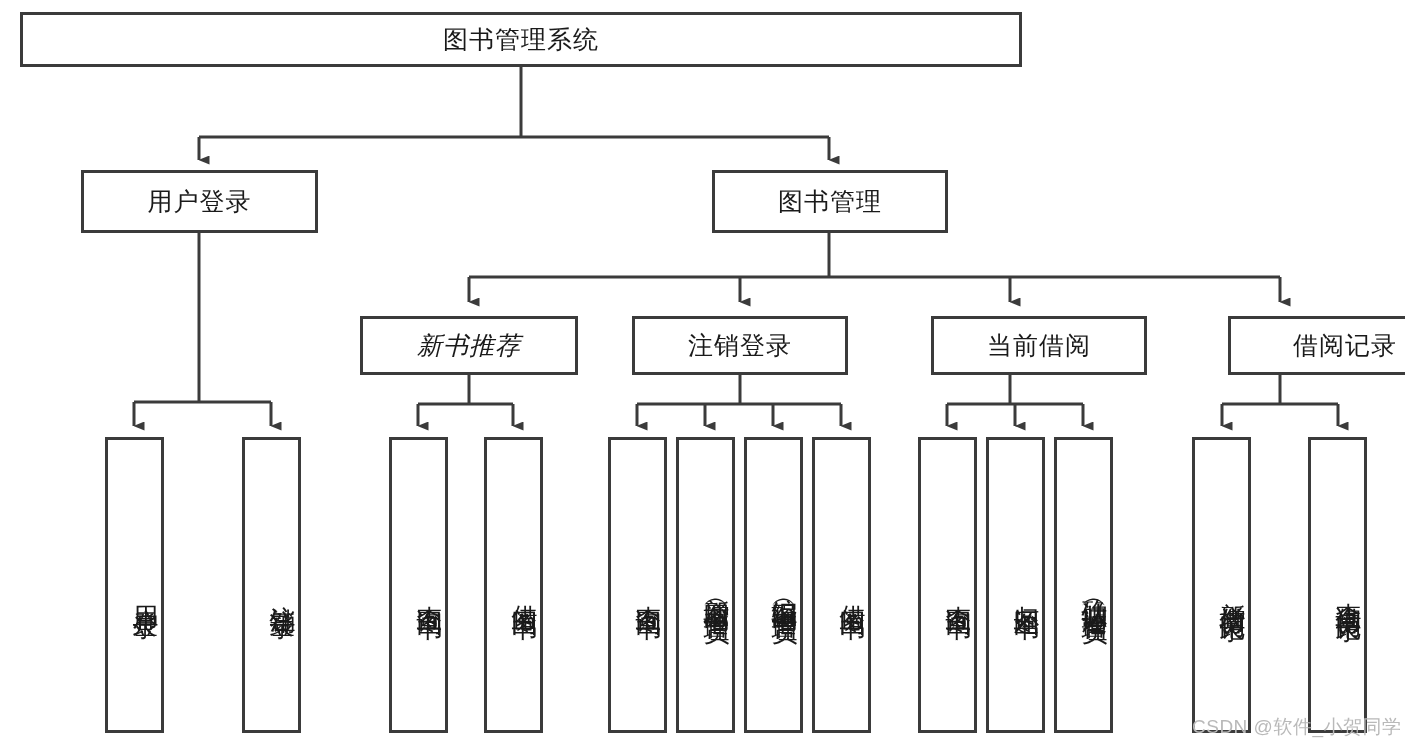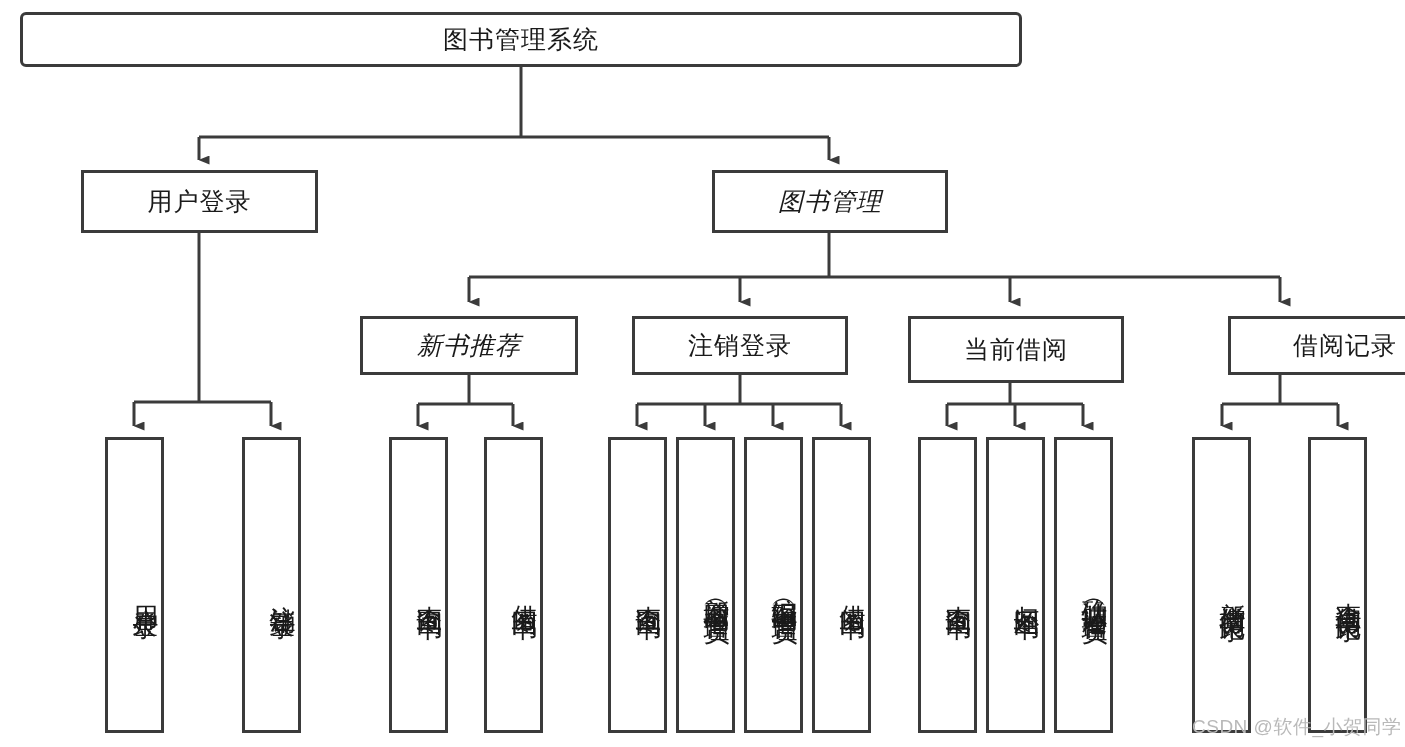--- a/index.html
+++ b/index.html
@@ -110,41 +110,41 @@
       <path d="M 1015,404 L 1015,426" marker-end="url(#arrowhead)"></path>
       <path d="M 1083,404 L 1083,426" marker-end="url(#arrowhead)"></path>
 
       <path d="M 1280,375 L 1280,404"></path>
       <path d="M 1222,404 L 1338,404"></path>
       <path d="M 1222,404 L 1222,426" marker-end="url(#arrowhead)"></path>
       <path d="M 1338,404 L 1338,426" marker-end="url(#arrowhead)"></path>
     </g>
   </svg>
 
-  <div class="node node-h node-root" style="left:20px; top:12px; width:1002px; height:55px;border-radius:6px;">
+  <div class="node node-h node-root" style="left:20px; top:12px; width:1002px; height:55px;">
     <span>图书管理系统</span>
   </div>
 
   <div class="node node-h" style="left:81px; top:170px; width:237px; height:63px;">
     <span>用户登录</span>
   </div>
 
-  <div class="node node-h" style="left:712px; top:170px; width:236px; height:63px;font-style:italic;">
+  <div class="node node-h" style="left:712px; top:170px; width:236px; height:63px;">
     <span>图书管理</span>
   </div>
 
   <div class="node node-h" style="left:360px; top:316px; width:218px; height:59px;font-style:italic;">
     <span>新书推荐</span>
   </div>
 
   <div class="node node-h" style="left:632px; top:316px; width:216px; height:59px;">
     <span>注销登录</span>
   </div>
 
-  <div class="node node-h" style="left:908px; top:316px; width:216px; height:67px;">
+  <div class="node node-h" style="left:931px; top:316px; width:216px; height:59px;">
     <span>当前借阅</span>
   </div>
 
   <div class="node node-h" style="left:1228px; top:316px; width:216px; height:59px;padding-left:18px;">
     <span>借阅记录</span>
   </div>
 
   <div class="node node-v" style="left:105px; top:437px; width:59px; height:296px;">
     <span>用户登录</span>
   </div>

